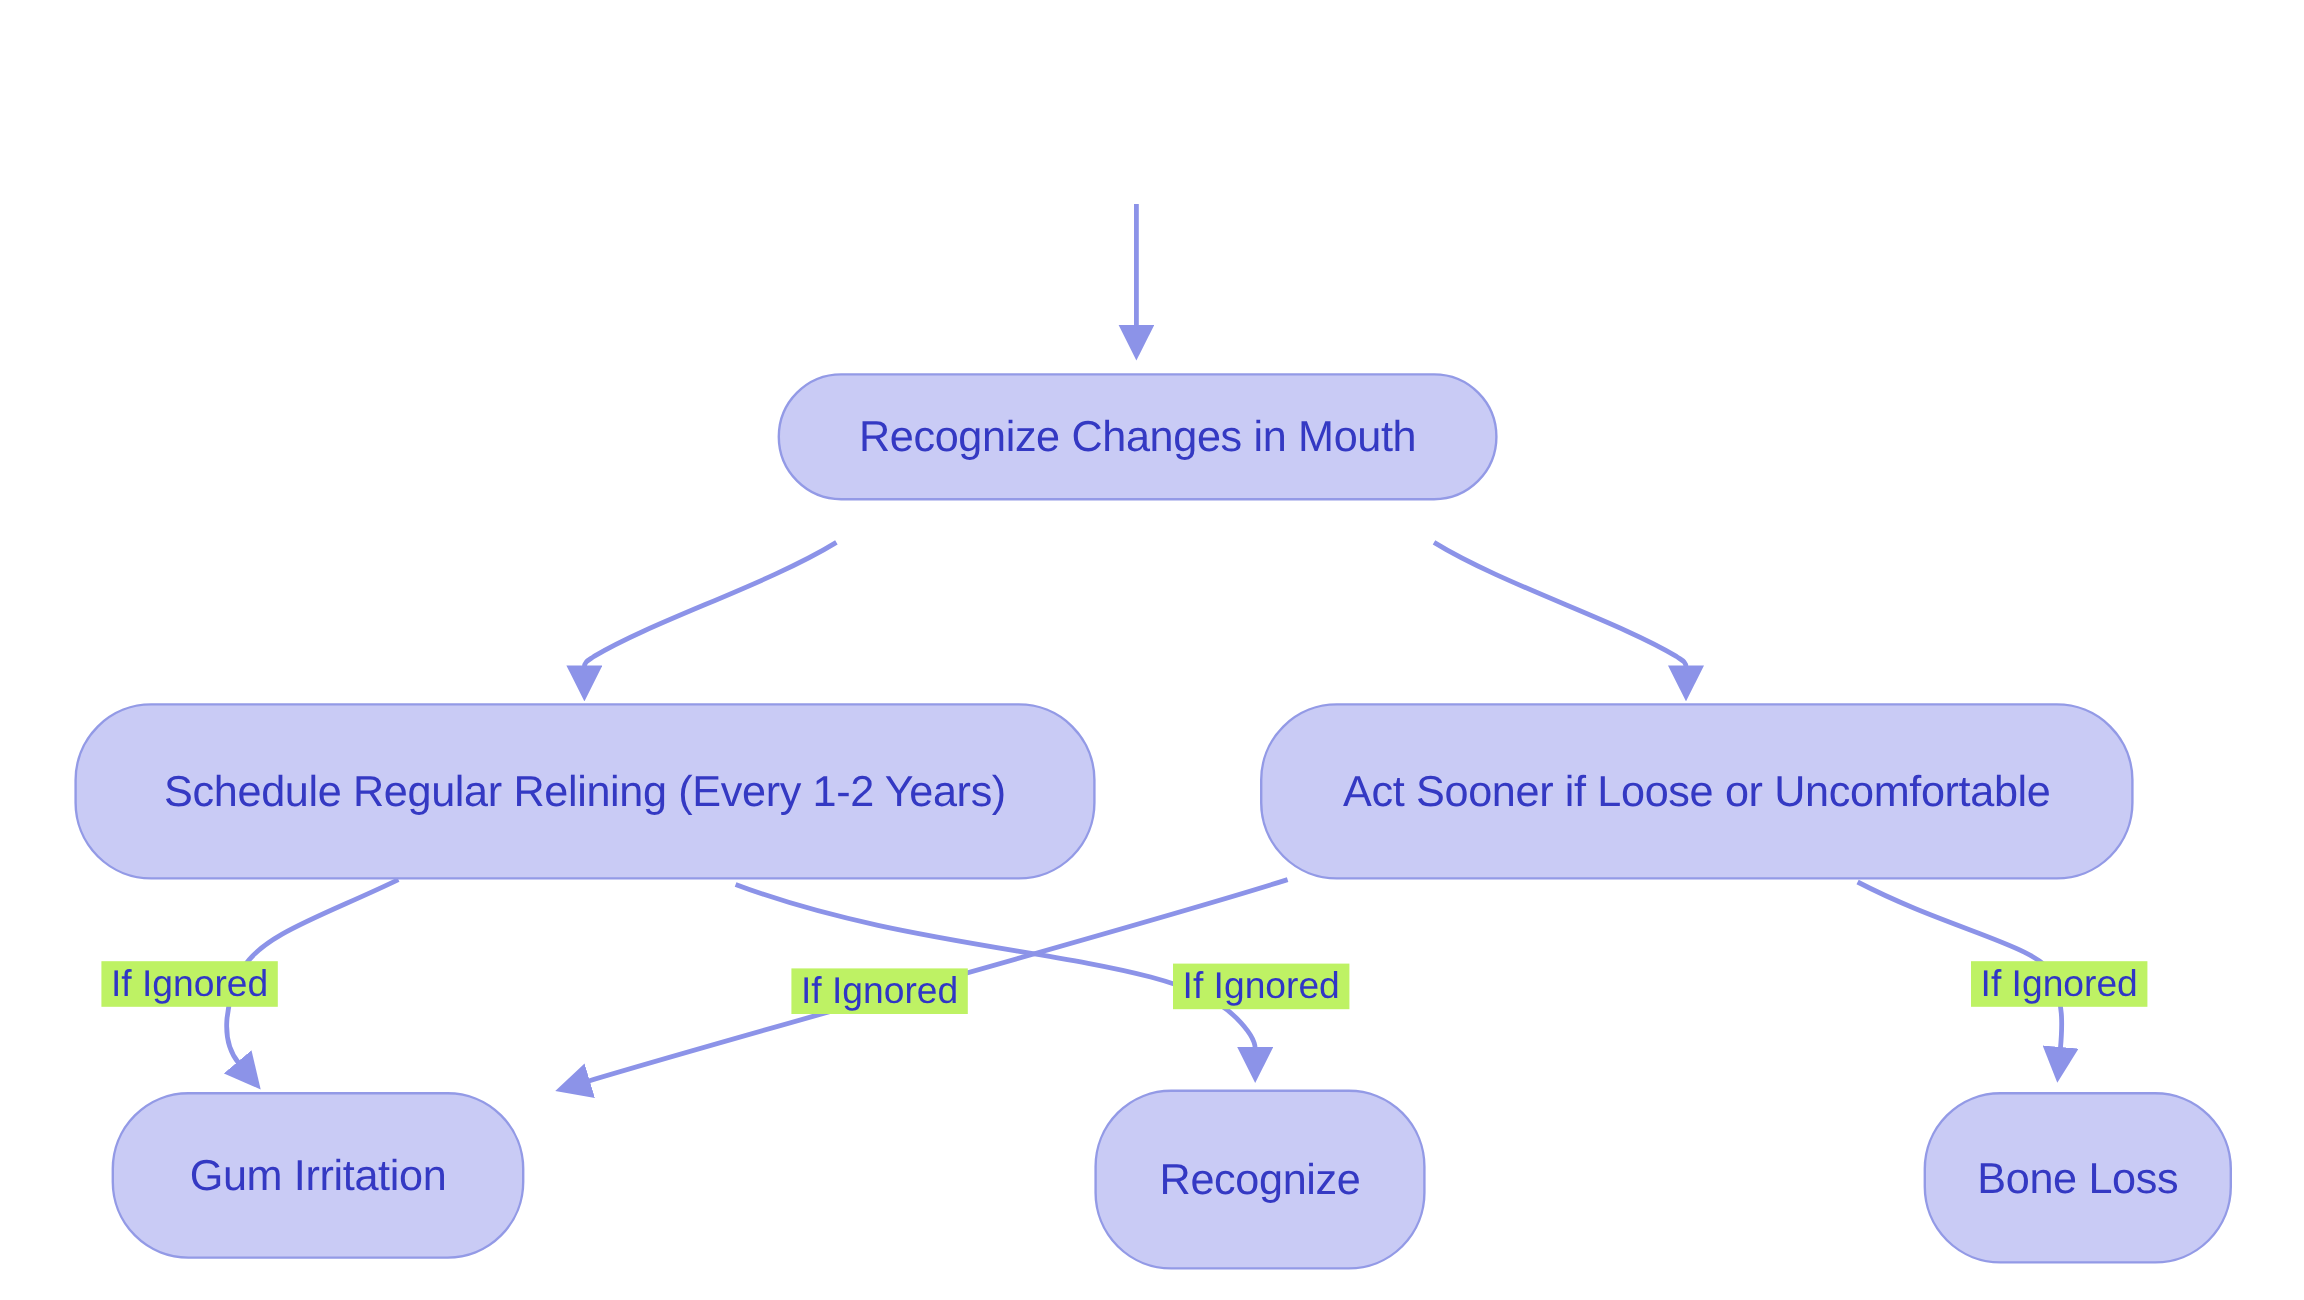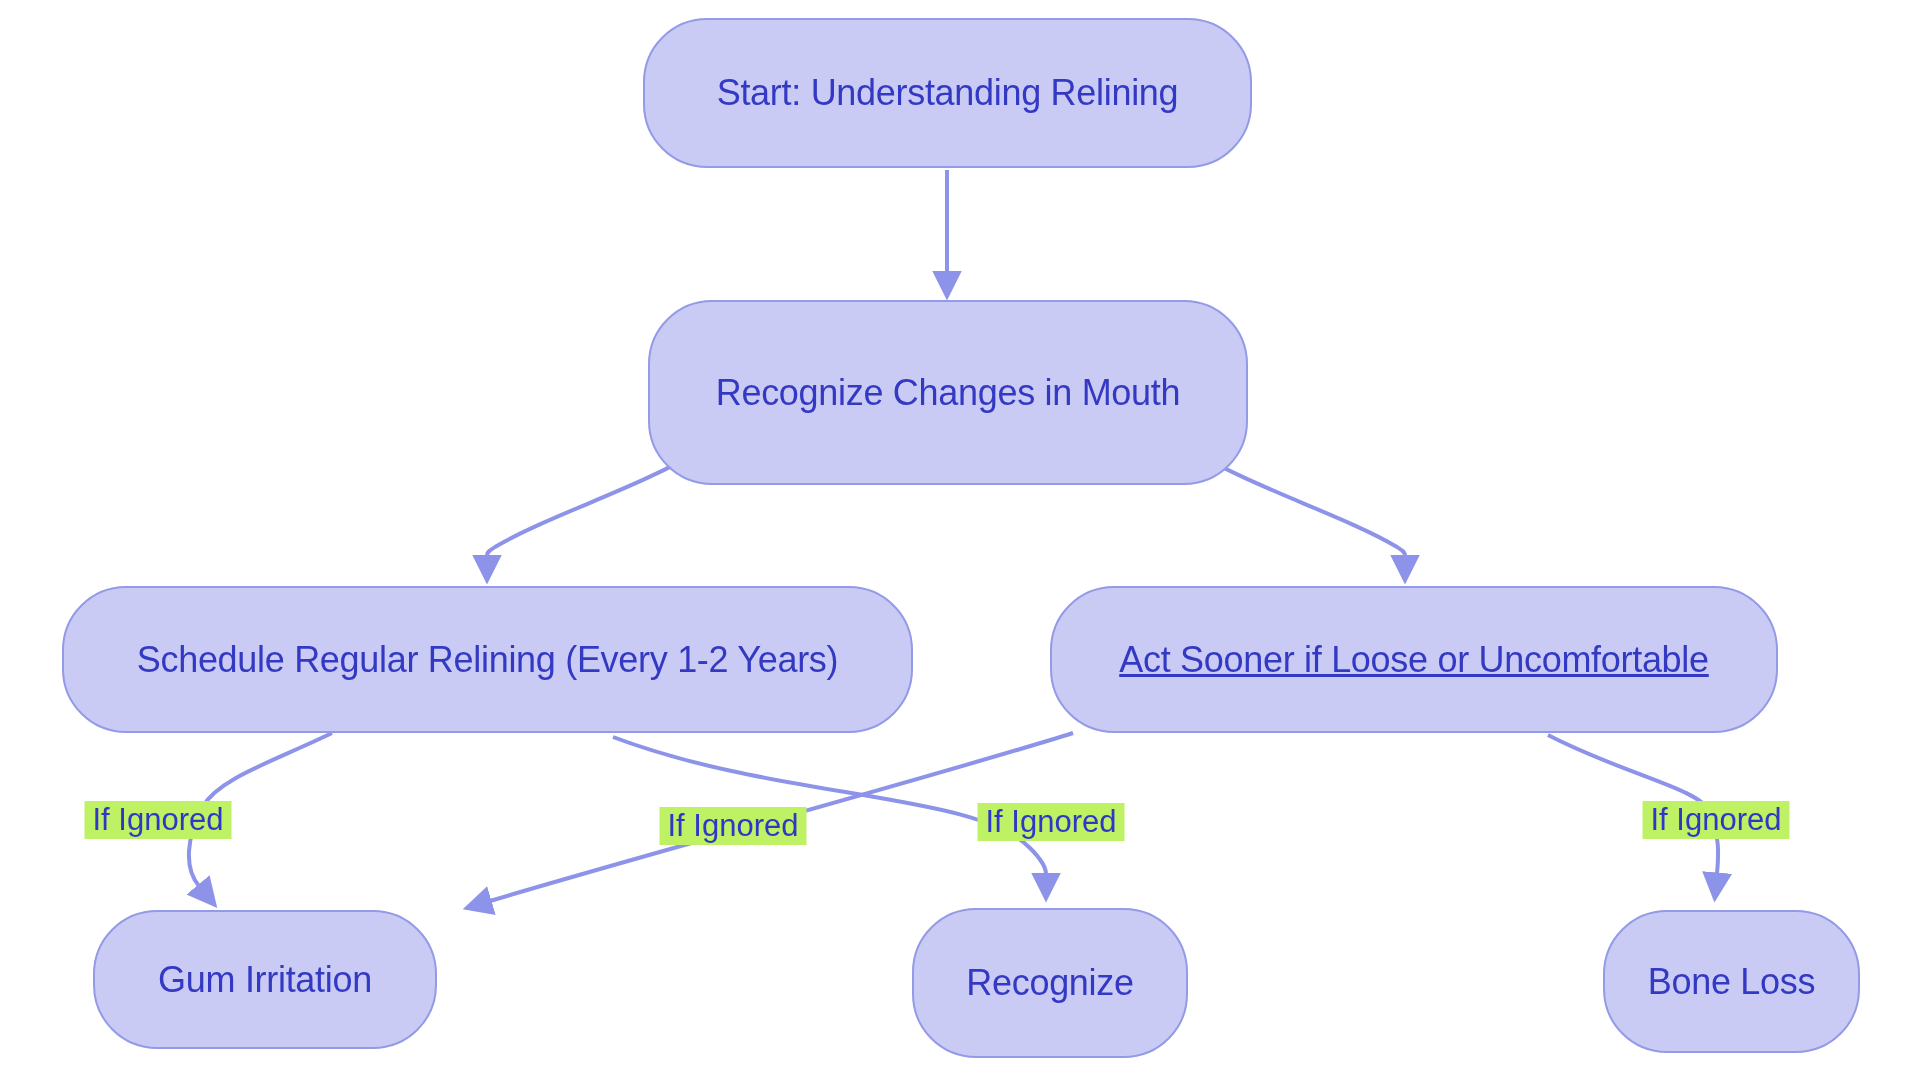--- a/index.html
+++ b/index.html
@@ -57,27 +57,26 @@
 
     <path class="edge-path" marker-end="url(#arrow)" d="M332,733 C272,762 220,778 203,806 C186,838 184,868 199,886"></path>
 
     <path class="edge-path" marker-end="url(#arrow)" d="M1073,733 C950,772 640,856 490,901"></path>
 
     <path class="edge-path" marker-end="url(#arrow)" d="M613,737 C780,800 975,792 1030,848 C1042,860 1046,868 1046,874"></path>
 
     <path class="edge-path" marker-end="url(#arrow)" d="M1548,735 C1625,775 1700,788 1711,813 C1719,838 1719,852 1717,874"></path>
   </svg>
 
-  <div class="node" style="left:643px;top:18px;width:609px;height:150px;">Start: Understanding Relining</div>
 
-  <div class="node" style="left:648px;top:300px;width:600px;height:185px;">Recognize Changes in Mouth</div>
+  <div class="node" style="left:648px;top:311px;width:600px;height:106px;">Recognize Changes in Mouth</div>
 
   <div class="node" style="left:62px;top:586px;width:851px;height:147px;">Schedule Regular Relining (Every 1-2 Years)</div>
 
-  <div class="node" style="left:1050px;top:586px;width:728px;height:147px;text-decoration:underline;">Act Sooner if Loose or Uncomfortable</div>
+  <div class="node" style="left:1050px;top:586px;width:728px;height:147px;">Act Sooner if Loose or Uncomfortable</div>
 
   <div class="node" style="left:93px;top:910px;width:344px;height:139px;">Gum Irritation</div>
 
   <div class="node" style="left:912px;top:908px;width:276px;height:150px;">Recognize</div>
 
   <div class="node" style="left:1603px;top:910px;width:257px;height:143px;">Bone Loss</div>
 
   <div class="edge-label" style="left:158px;top:820px;">If Ignored</div>
 
   <div class="edge-label" style="left:733px;top:826px;">If Ignored</div>

